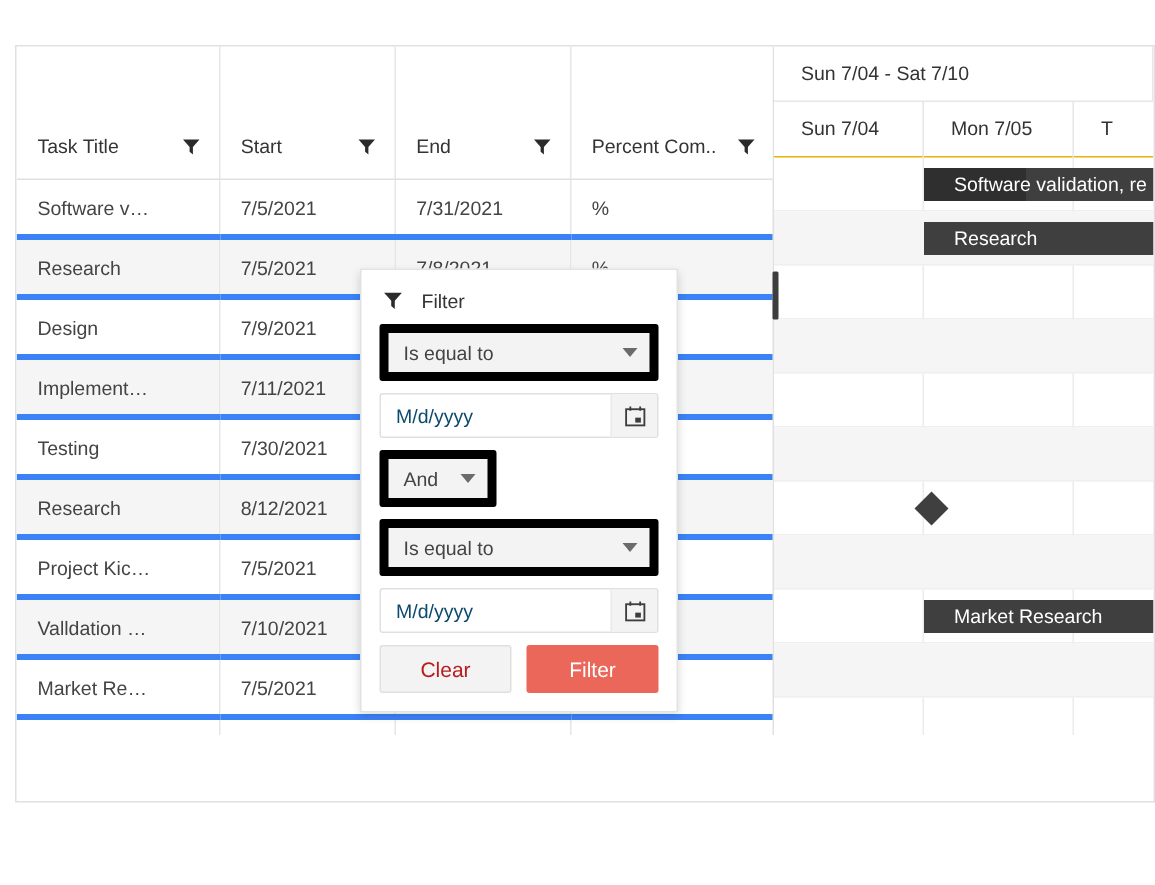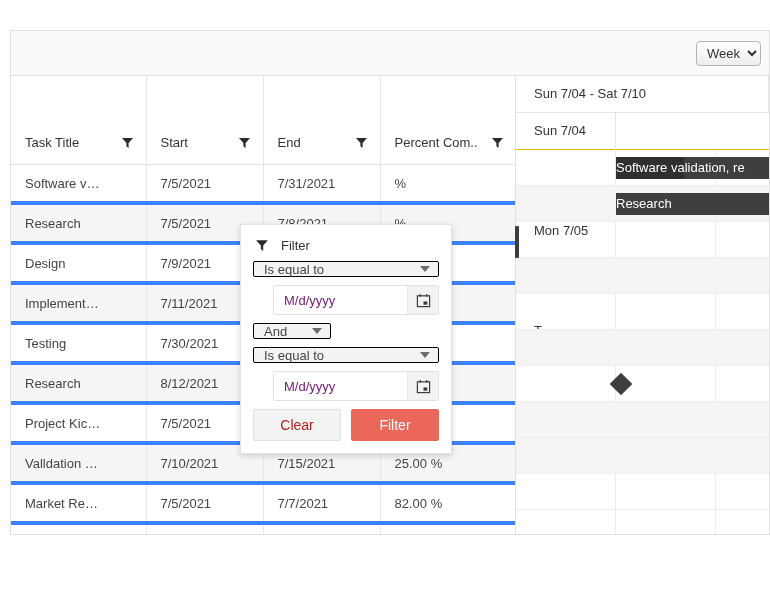--- a/index.html
+++ b/index.html
@@ -112,21 +112,21 @@
     display:flex;align-items:center;
     border-bottom:1px solid #e6e6e6;
   }
   .week-cell{
     width:400px;box-sizing:border-box;
     padding-left:18px;
     border-right:1px solid #e6e6e6;
     line-height:36px;
     white-space:nowrap;
   }
-  .day-row{height:37px;display:flex;flex-direction:column;}
+  .day-row{height:37px;display:flex;}
   .day-cell{
     width:100px;flex:0 0 100px;box-sizing:border-box;
     padding-left:18px;line-height:36px;
     border-right:1px solid #e6e6e6;
     white-space:nowrap;overflow:hidden;
   }
   .chart-body{position:relative;}
   .chart-row{
     height:36px;box-sizing:border-box;
     border-bottom:1px solid #efefef;
@@ -141,21 +141,21 @@
     background:#3f3f3f;
     color:#fff;font-size:13px;
     line-height:22px;
     white-space:nowrap;
     overflow:hidden;
   }
   .bar-progress{
     position:absolute;left:0;top:0;bottom:0;
     background:#2f2f2f;
   }
-  .bar-label{position:relative;padding-left:0;}
+  .bar-label{position:relative;padding-left:20px;}
   .milestone{
     position:absolute;top:10px;
     width:16px;height:16px;
     background:#3f3f3f;
     transform:rotate(45deg);
   }
   
   .filter-dialog{
     position:absolute;
     left:229px;top:148px;width:212px;
@@ -166,39 +166,39 @@
     padding:0 12px 12px 12px;
     box-sizing:border-box;
   }
   .fd-title{
     display:flex;align-items:center;
     height:32px;margin-top:4px;
     color:#333;font-size:13px;
   }
   .fd-title .filter-ico{margin-right:12px;margin-left:2px;}
   .fd-dropdown{
-    height:16px;box-sizing:border-box;
-    border:1px solid #000000;
+    height:38px;box-sizing:border-box;
+    border:6px solid #000000;
     background:#f3f3f3;
     border-radius:2px;
     display:flex;align-items:center;justify-content:space-between;
     padding:0 8px 0 10px;
     margin-bottom:8px;
     color:#444;font-size:13px;
   }
   .fd-dropdown.small{width:78px;padding-left:10px;}
   .fd-input{
     height:30px;box-sizing:border-box;
     border:1px solid #e0e0e0;
     background:#fff;
     border-radius:2px;
     display:flex;align-items:center;justify-content:space-between;
     padding:0 0 0 10px;
     margin-bottom:8px;
-    color:#701a75;font-size:13px;margin-left:20px;
+    color:#0c4a6e;font-size:13px;
   }
   .cal-btn{
     width:30px;height:28px;flex:0 0 30px;
     background:#f3f3f3;
     border-left:1px solid #eaeaea;
     display:flex;align-items:center;justify-content:center;
   }
   .caret{
     width:0;height:0;
     border-left:5px solid transparent;
@@ -221,25 +221,20 @@
     border-radius:2px;
     color:#fff;font-size:14px;
     display:flex;align-items:center;justify-content:center;
   }
 </style>
 </head>
 <body>
 
 <div class="app">
 
-  <div class="toolbar">
-    <select class="view-select">
-      <option>Week</option>
-    </select>
-  </div>
 
   <div class="split">
 
     <div class="grid-pane">
       <table class="grid">
         <colgroup>
           <col style="width:135px">
             <col style="width:117px">
             <col style="width:117px">
             <col style="width:136px">
@@ -380,20 +375,25 @@
           </div>
         </div>
         <div class="chart-row"></div>
         <div class="chart-row alt"></div>
         <div class="chart-row"></div>
         <div class="chart-row alt"></div>
         <div class="chart-row">
           <div class="milestone" style="left:97px;"></div>
         </div>
         <div class="chart-row alt"></div>
+        <div class="chart-row">
+          <div class="bar" style="left:100px;width:200px;">
+            <span class="bar-label">Market Research</span>
+          </div>
+        </div>
         <div class="chart-row alt"></div>
         <div class="chart-row"></div>
       </div>
     </div>
 
     <div class="splitter-handle"></div>
 
     <div class="filter-dialog">
       <div class="fd-title">
         <span class="filter-ico">

